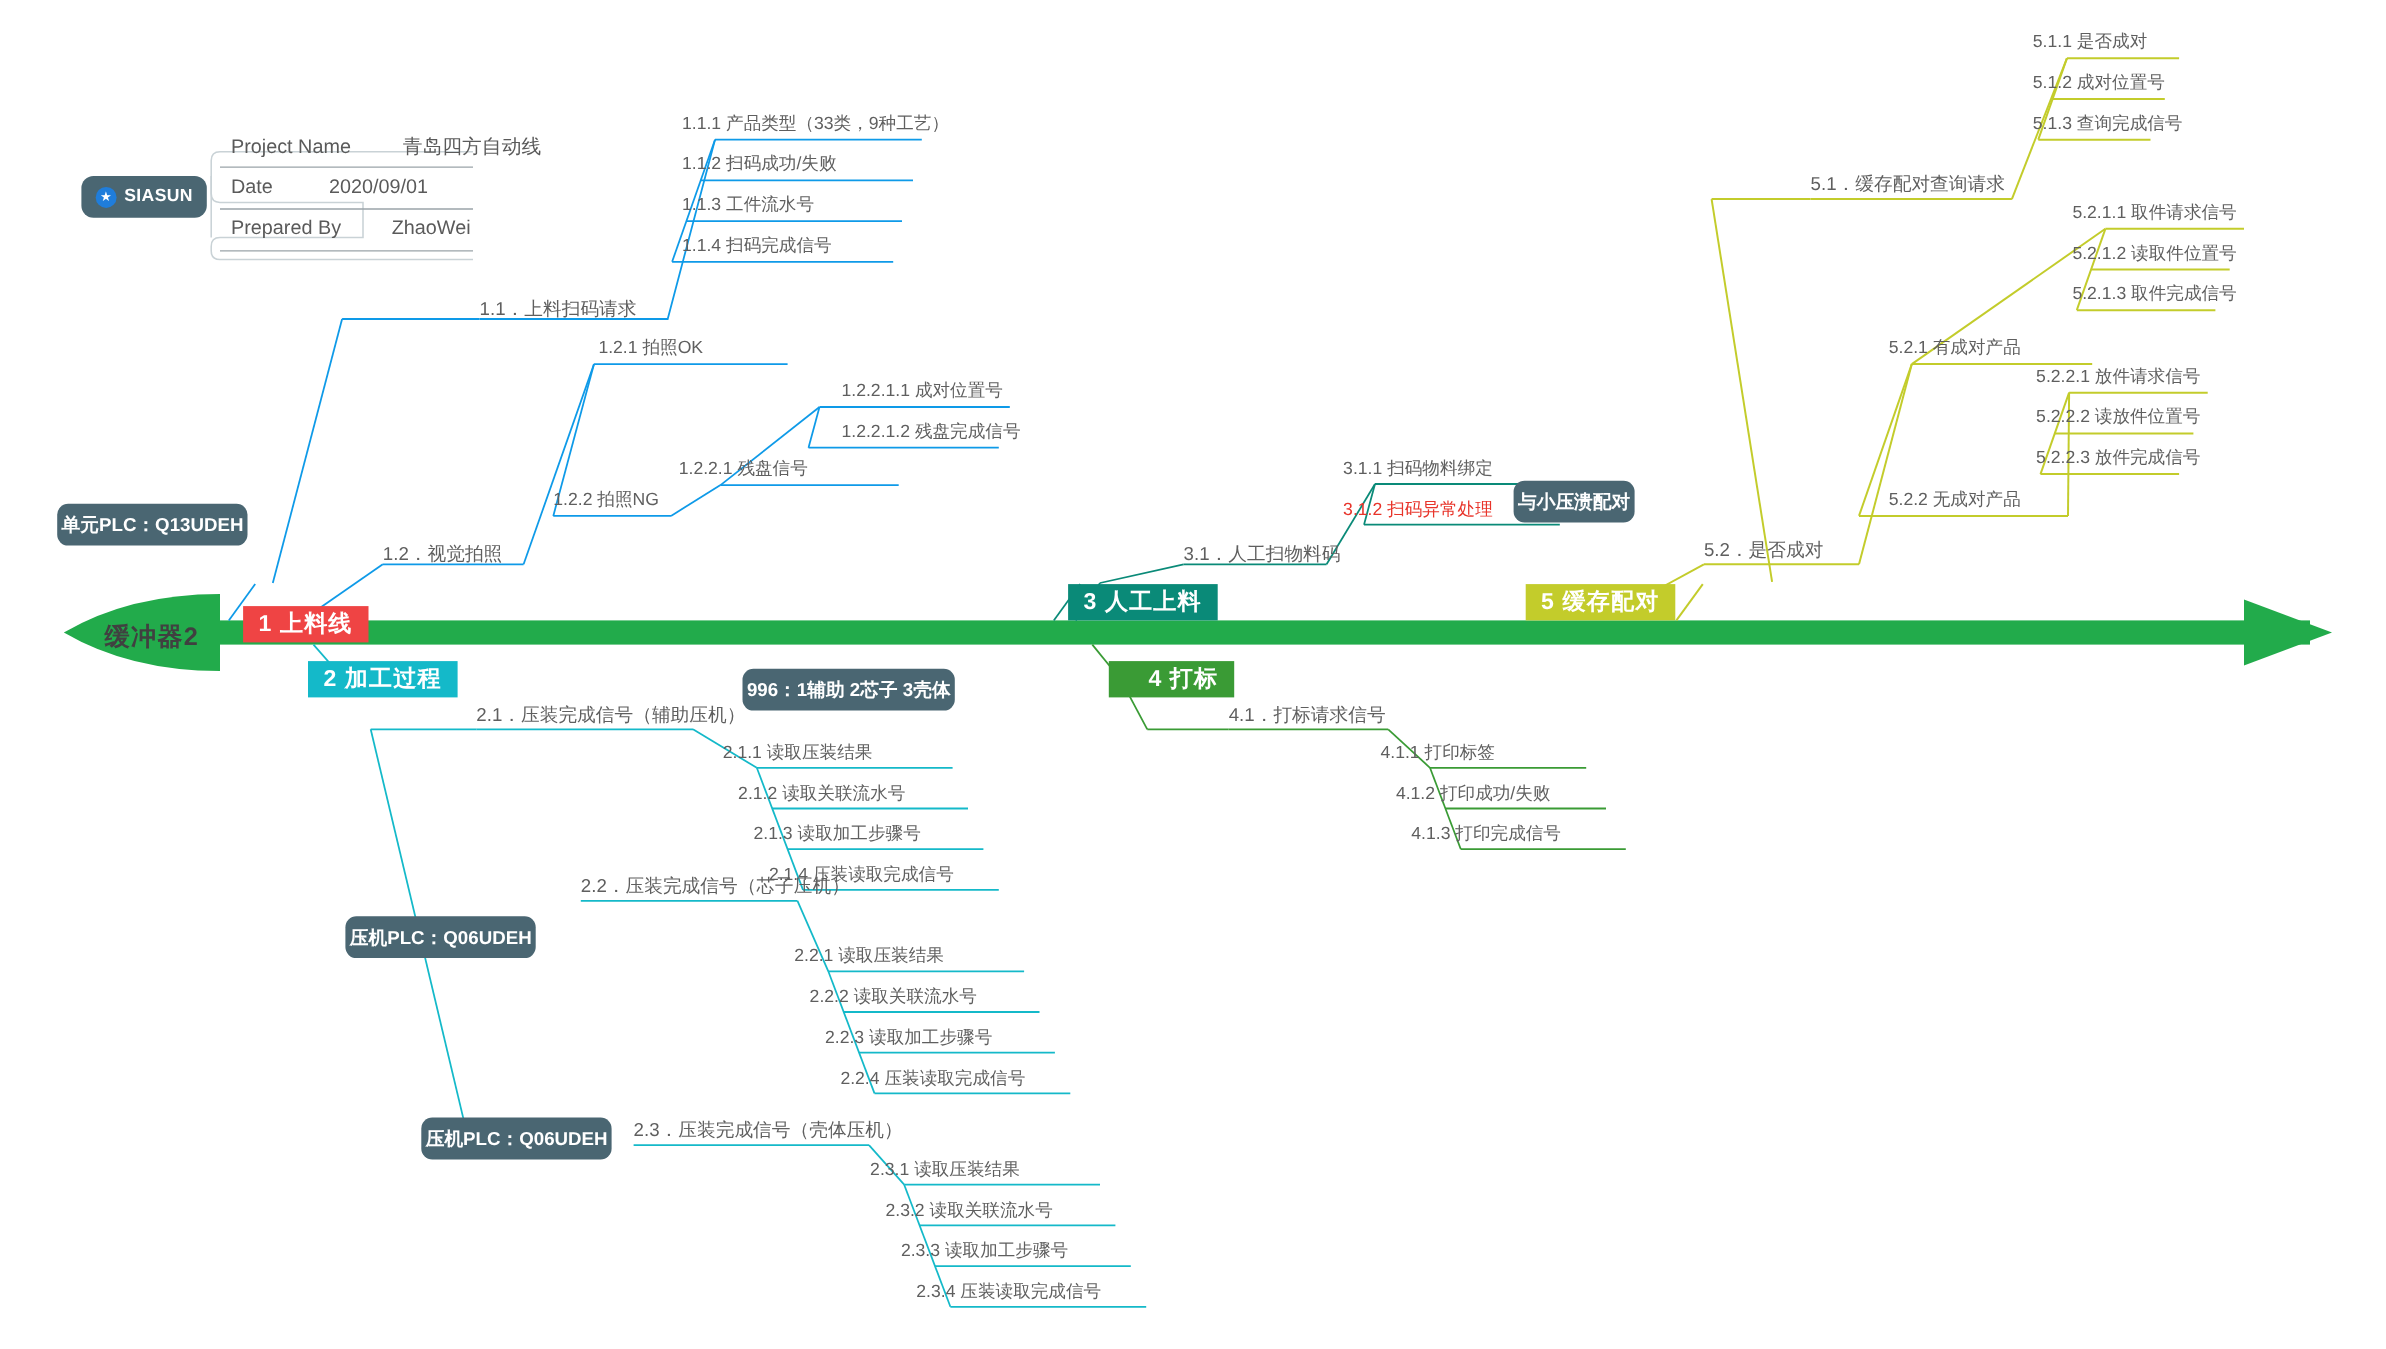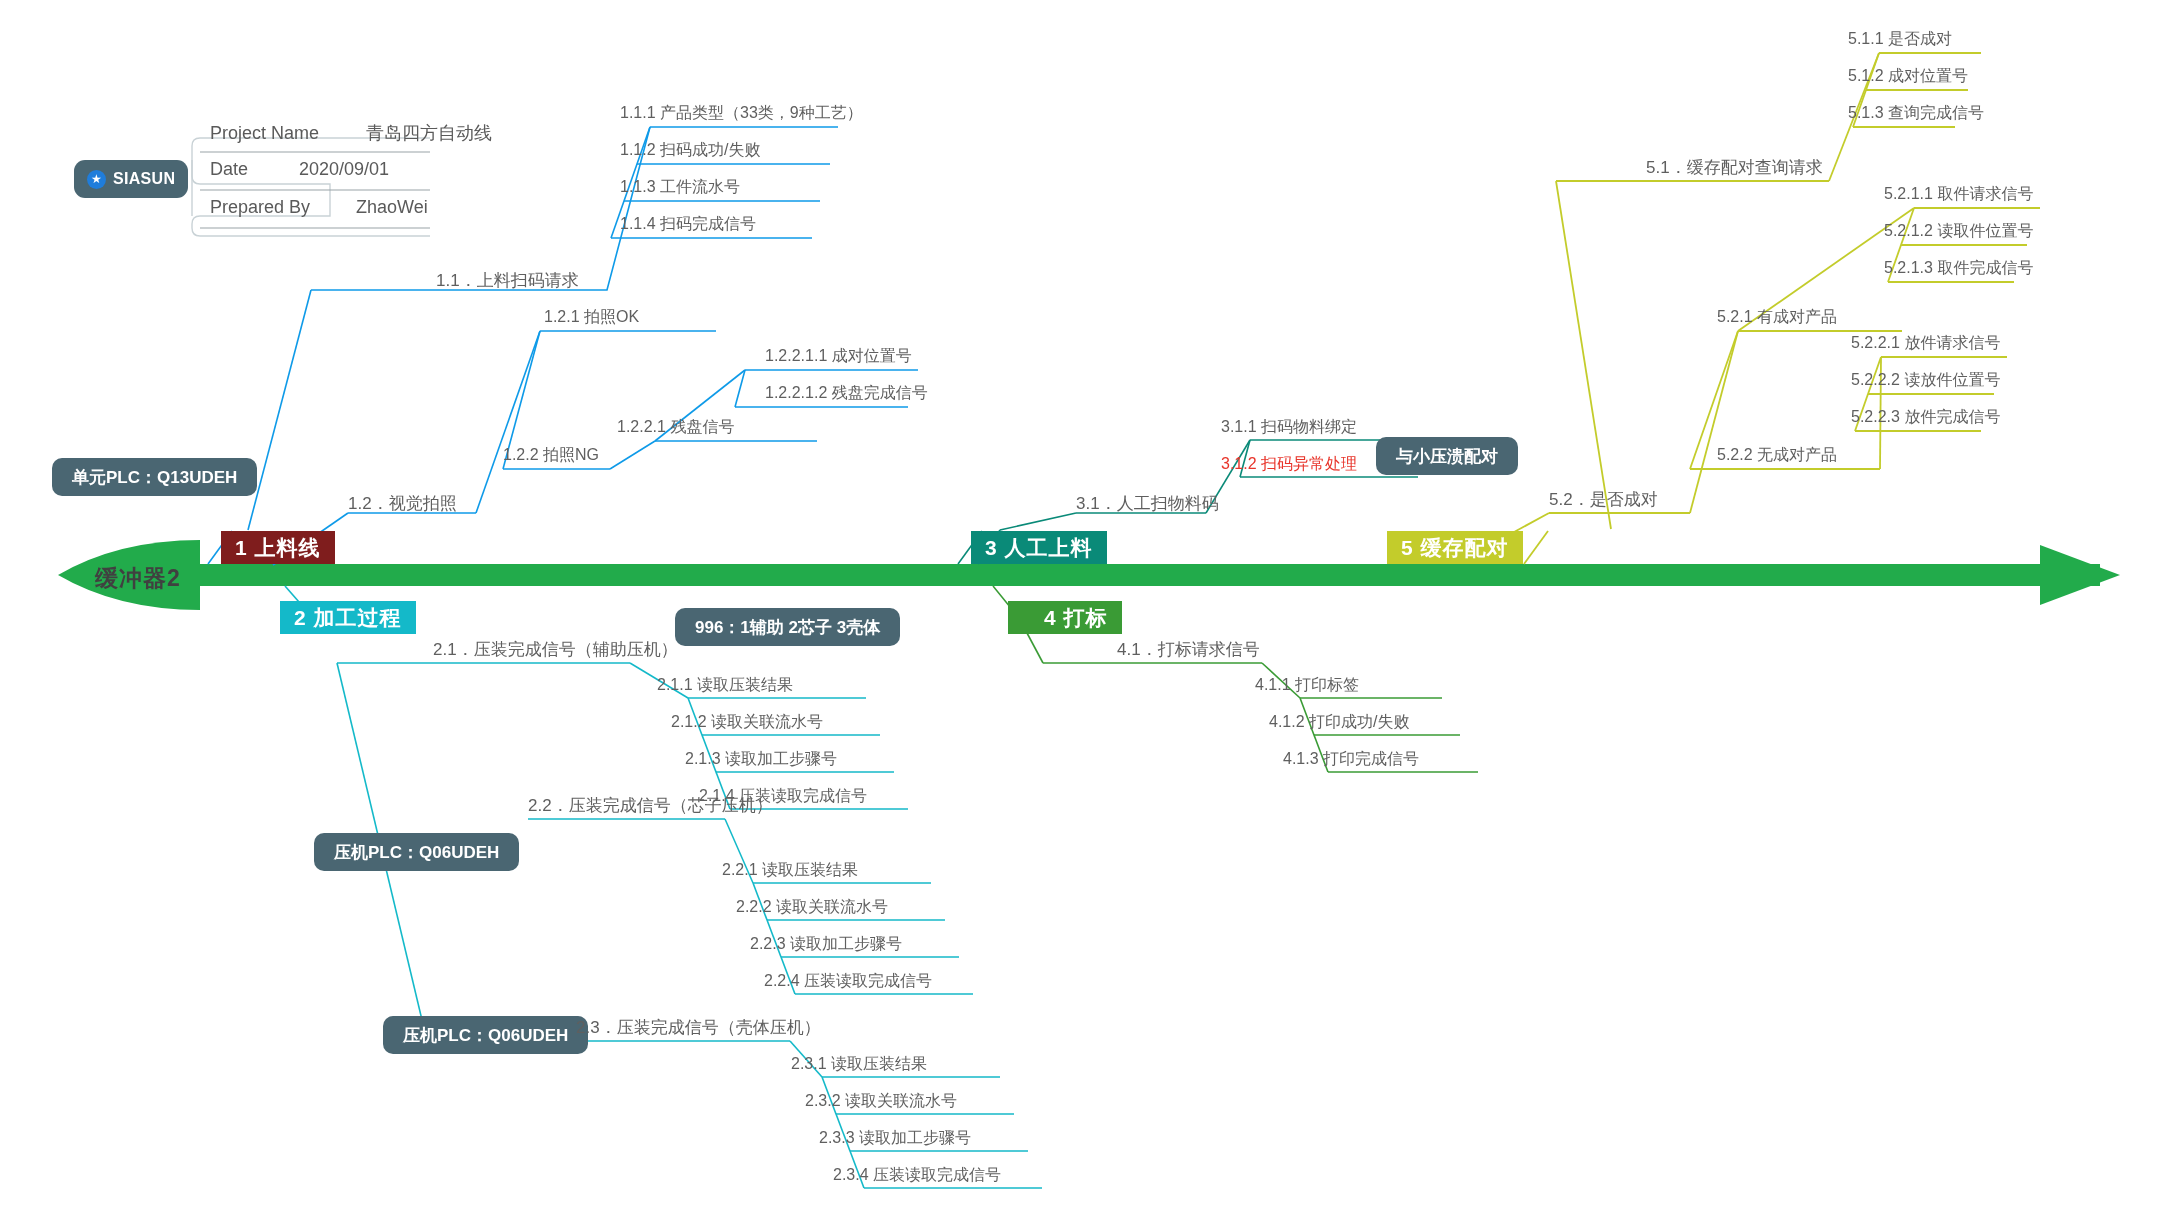--- a/index.html
+++ b/index.html
@@ -29,21 +29,21 @@
 
   
   .lbl{position:absolute;font-size:16px;color:#5f5f5f;white-space:nowrap;
     line-height:19px;}
   .lbl.l1{font-size:17px;}
   .lbl.red{color:#e8342a;}
 
   
   .note{position:absolute;background:#4a6672;color:#fff;border-radius:10px;
     font-size:17px;font-weight:bold;white-space:nowrap;
-    display:flex;align-items:center;justify-content:center;padding:0 20px;height:38px;}
+    display:flex;align-items:center;justify-content:center;padding:0 4px;height:38px;}
 </style>
 </head>
 <body>
 
 <div id="stage">
 
   <svg class="lines" viewBox="0 0 2169 1226">
 
     <g>
       <rect x="200" y="564" width="1900" height="22" fill="#22ab4b"></rect>
@@ -189,21 +189,21 @@
     <span class="hdr-label">Date</span>
     <span class="hdr-val" style="margin-left:46px;">2020/09/01</span>
   </div>
   <div class="hdr-row" style="left:210px; top:197px;">
     <span class="hdr-label">Prepared By</span>
     <span class="hdr-val" style="margin-left:41px;">ZhaoWei</span>
   </div>
 
   <div class="spine-head-label" style="left:95px; top:563px;">缓冲器2</div>
 
-  <div class="cat" style="left:221px; top:531px; background:#7f1d1d;text-align:right;">1  上料线</div>
+  <div class="cat" style="left:221px; top:551px; background:#ef4444;text-align:right;">1  上料线</div>
   <div class="cat" style="left:280px; top:601px; background:#14b9c9;">2  加工过程</div>
   <div class="cat" style="left:971px; top:531px; background:#0a8a78;">3  人工上料</div>
   <div class="cat" style="left:1008px; top:601px; background:#3a9b35;padding-left:36px;">4  打标</div>
   <div class="cat" style="left:1387px; top:531px; background:#c3cc2b;">5  缓存配对</div>
 
   <div class="note" style="left:52px; top:458px;">单元PLC：Q13UDEH</div>
   <div class="note" style="left:314px; top:833px;">压机PLC：Q06UDEH</div>
   <div class="note" style="left:383px; top:1016px;">压机PLC：Q06UDEH</div>
   <div class="note" style="left:675px; top:608px;">996：1辅助 2芯子 3壳体</div>
   <div class="note" style="left:1376px; top:437px;">与小压溃配对</div>

